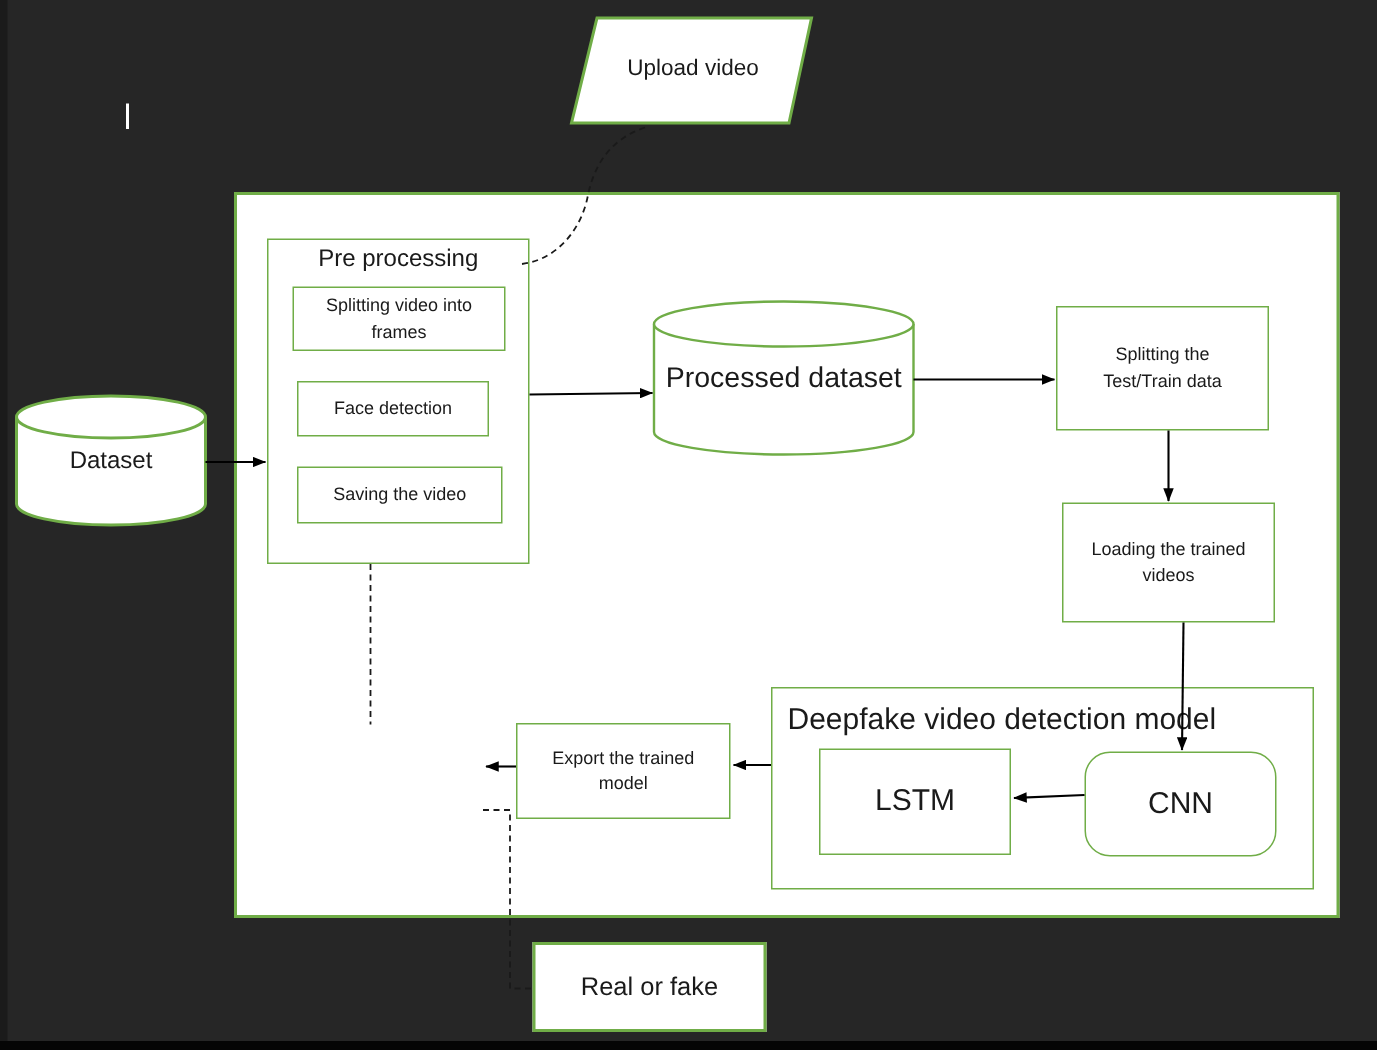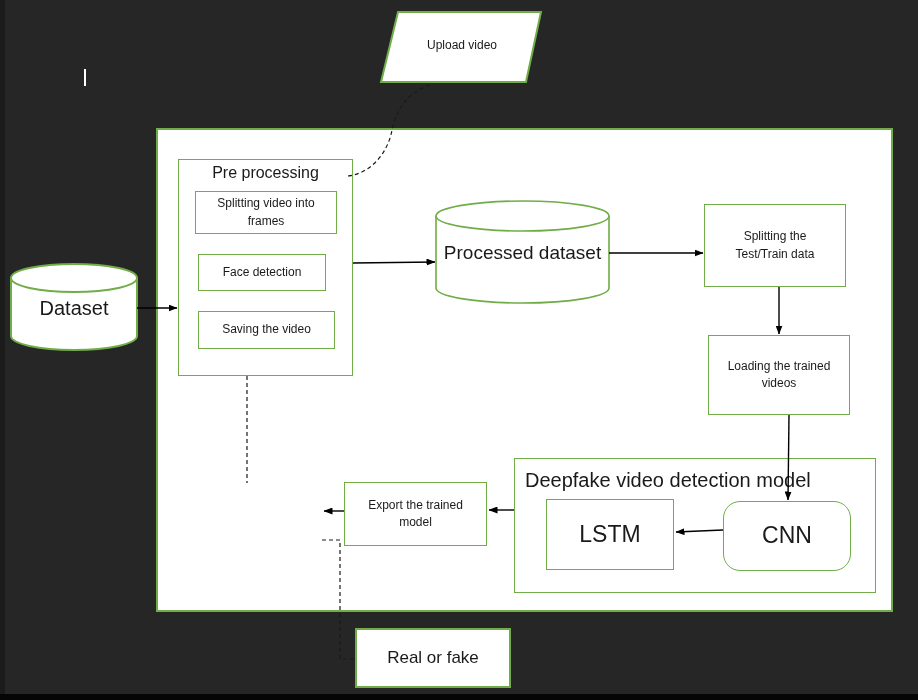--- a/index.html
+++ b/index.html
@@ -13,21 +13,21 @@
   .bottom-strip{position:absolute;left:0;top:694px;width:918px;height:6px;background:#050505;}
   .text-cursor{position:absolute;left:84px;top:69px;width:2px;height:17px;background:#ffffff;}
   .box{
     position:absolute;background:#ffffff;border:1.5px solid #70AD47;
     box-sizing:border-box;display:flex;align-items:center;justify-content:center;
     text-align:center;font-size:12px;line-height:1.45;
   }
   .container-box{border-width:2px;justify-content:flex-start;align-items:flex-start;}
   .title-top{position:absolute;left:0;right:0;top:1px;text-align:center;font-size:16px;}
   .title-left{position:absolute;left:10px;top:7px;font-size:20px;}
-  .big-label{font-size:23px;}
+  .big-label{font-size:20px;}
   .overlay{position:absolute;left:0;top:0;width:918px;height:700px;pointer-events:none;}
   .shape-label{
     position:absolute;display:flex;align-items:center;justify-content:center;
     text-align:center;pointer-events:none;
   }
   .z1{z-index:1}.z2{z-index:2}.z3{z-index:3}.z4{z-index:4}
 </style>
 </head>
 <body>
 
@@ -103,17 +103,17 @@
     <line x1="789" y1="415" x2="788" y2="500" stroke="#000" stroke-width="1.4" marker-end="url(#ah)"></line>
     <line x1="723" y1="530" x2="676" y2="532" stroke="#000" stroke-width="1.4" marker-end="url(#ah)"></line>
     <line x1="514" y1="510" x2="489" y2="510" stroke="#000" stroke-width="1.4" marker-end="url(#ah)"></line>
     <line x1="344" y1="511" x2="324" y2="511" stroke="#000" stroke-width="1.4" marker-end="url(#ah)"></line>
 
     <path d="M 430 85 C 406 93 396 111 392 130 C 388 152 372 173 348 176" fill="none" stroke="#1a1a1a" stroke-width="1.2" stroke-dasharray="4 3"></path>
     <line x1="247" y1="376" x2="247" y2="483" stroke="#1a1a1a" stroke-width="1.2" stroke-dasharray="4 3"></line>
     <path d="M 322 540 L 340 540 L 340 659 L 354 659" fill="none" stroke="#1a1a1a" stroke-width="1.2" stroke-dasharray="4 3"></path>
   </svg>
 
-  <div class="shape-label z4" style="left:390px;top:14px;width:144px;height:62px;font-size:12px;">Upload video</div>
-  <div class="shape-label z4" style="left:11px;top:288px;width:126px;height:40px;font-size:20px;">Dataset</div>
+  <div class="shape-label z4" style="left:390px;top:14px;width:144px;height:62px;font-size:15px;">Upload video</div>
+  <div class="shape-label z4" style="left:11px;top:288px;width:126px;height:40px;font-size:16px;">Dataset</div>
   <div class="shape-label z4" style="left:436px;top:233px;width:173px;height:40px;font-size:19px;">Processed dataset</div>
 
 </div>
 
 </body></html>

